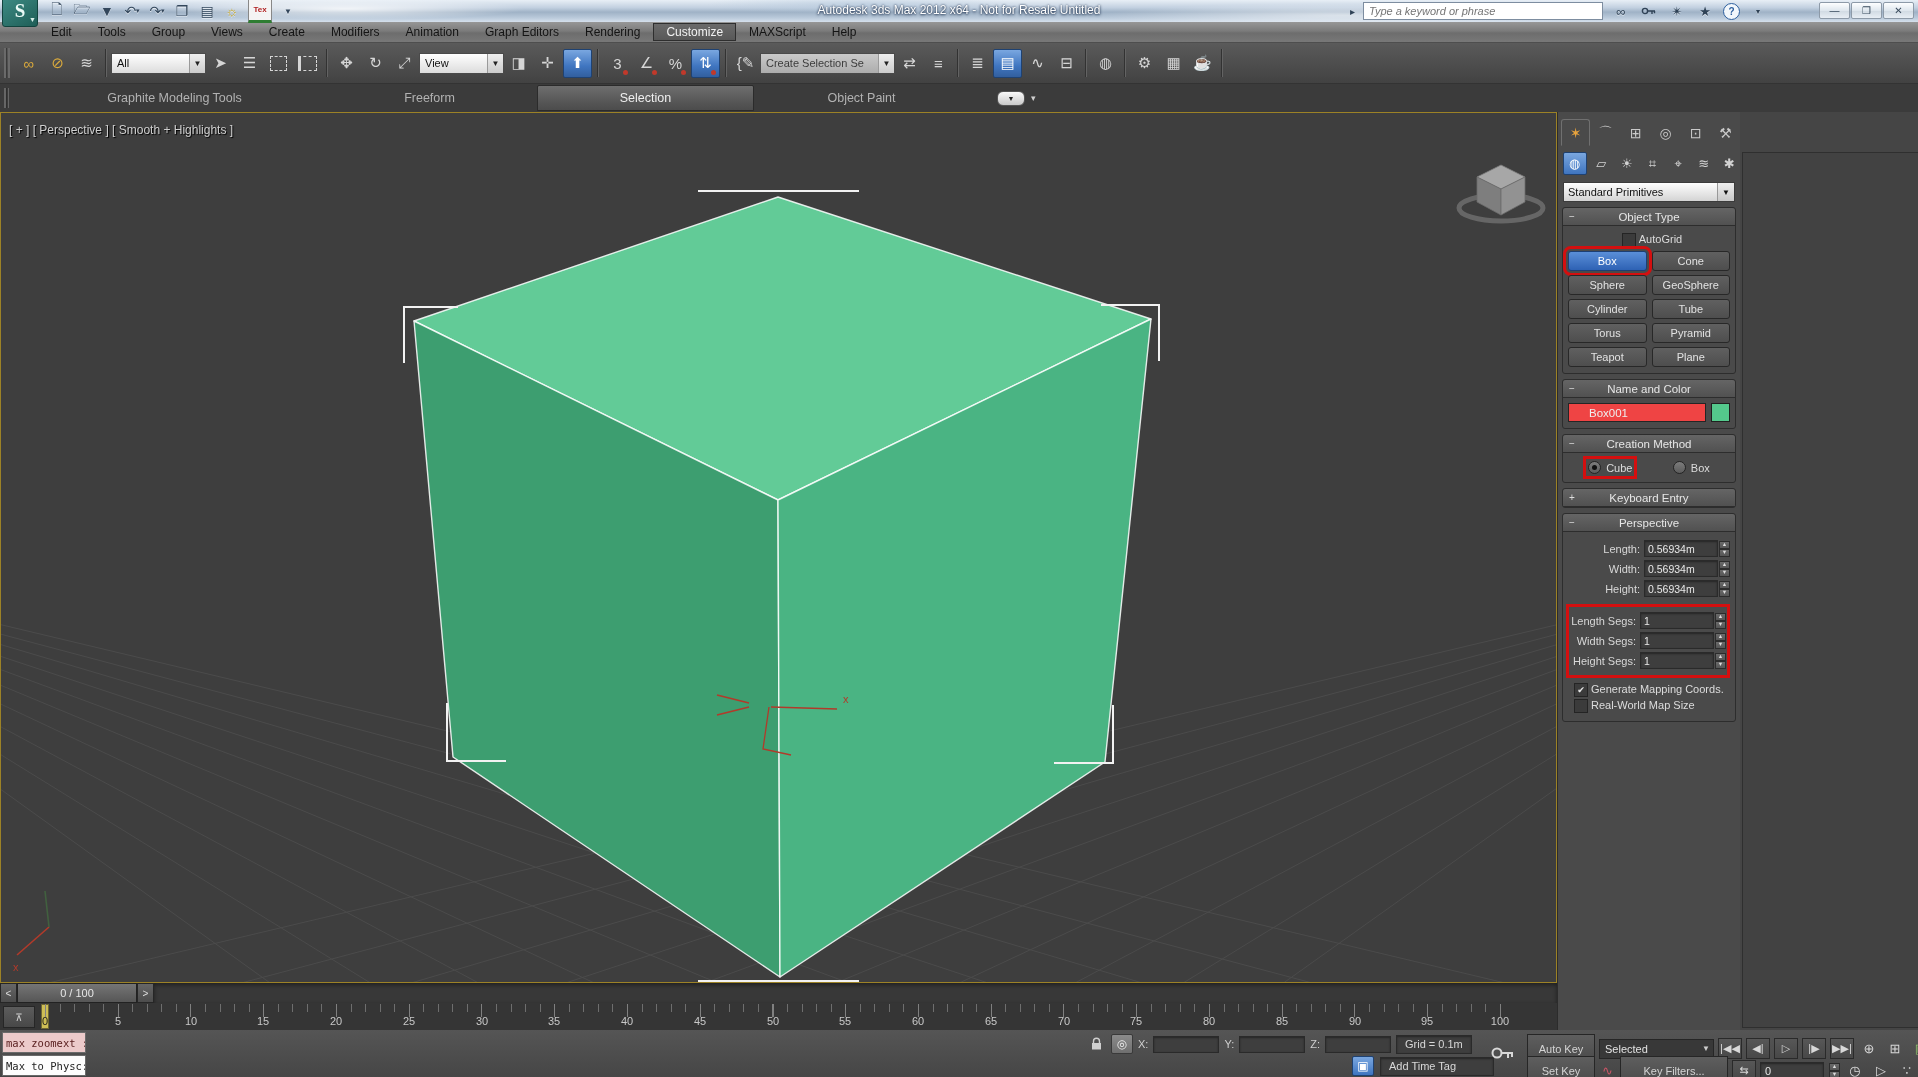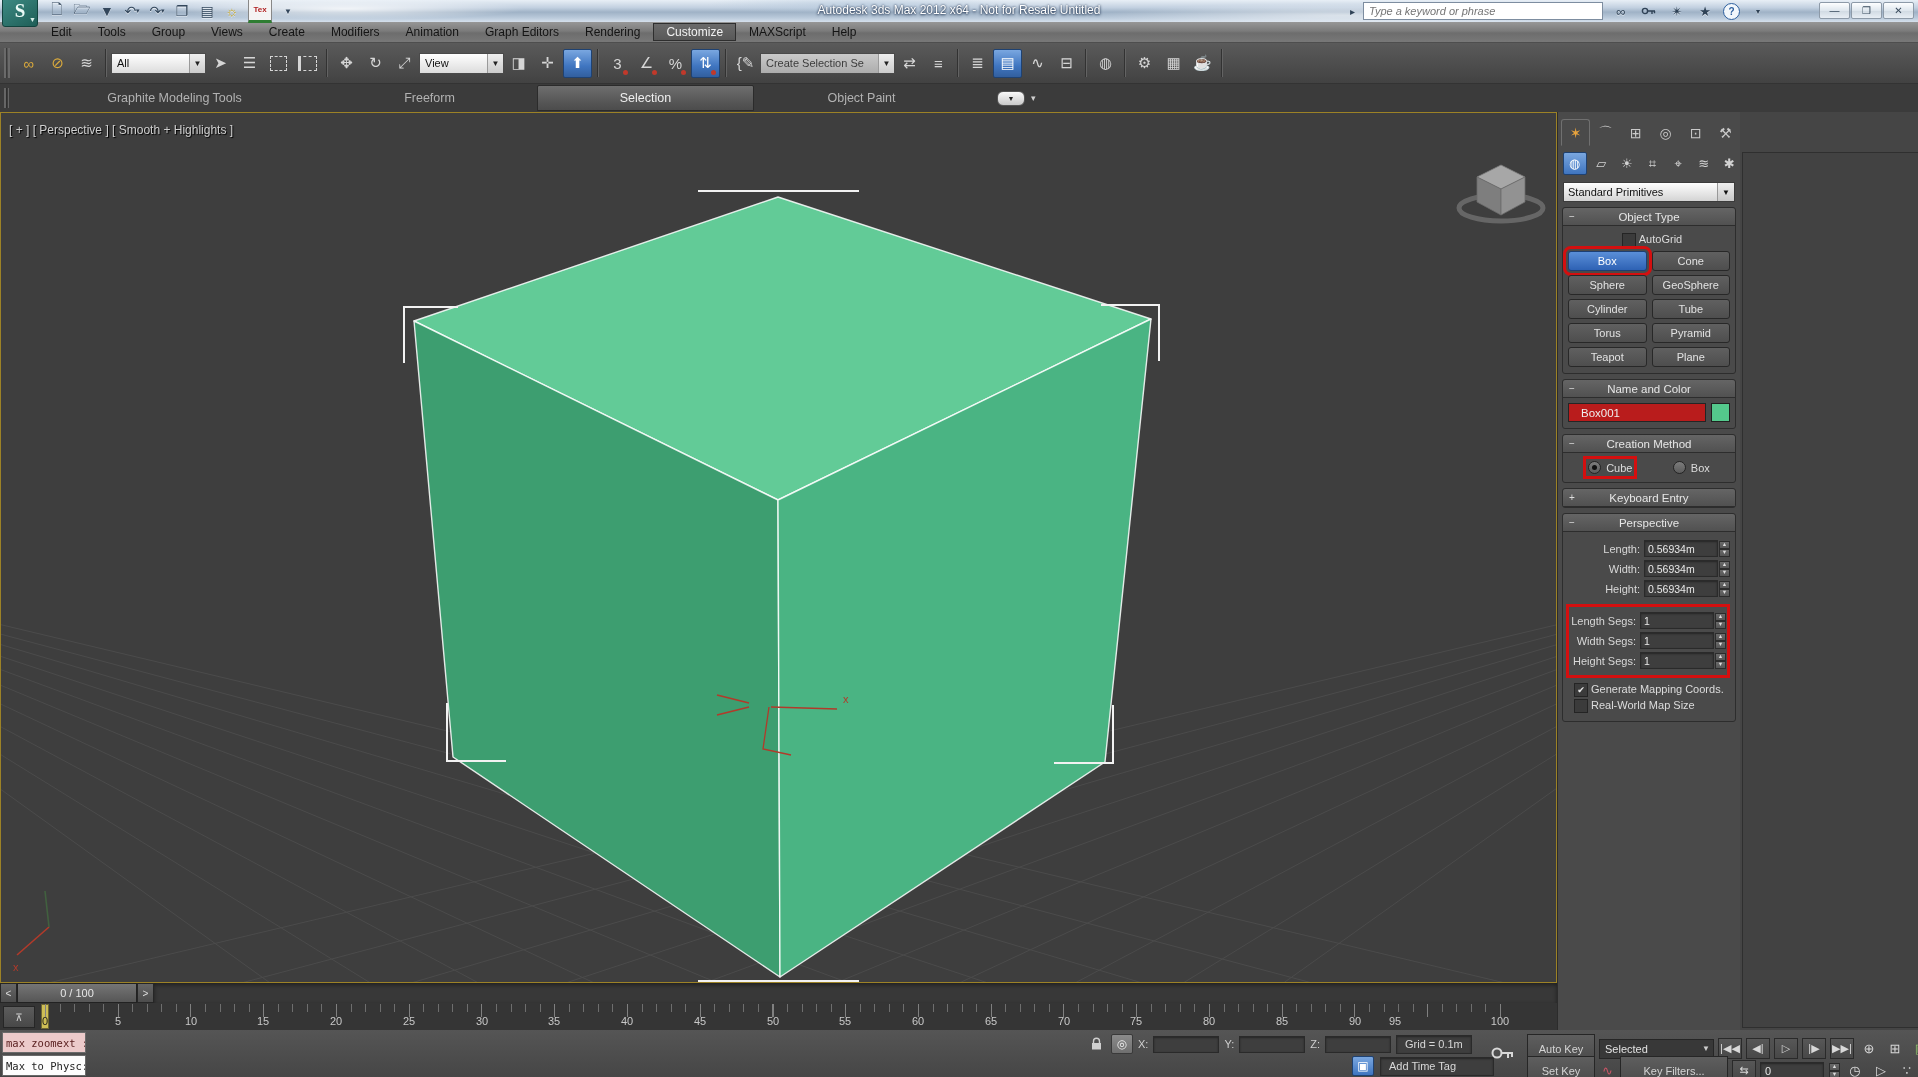--- a/index.html
+++ b/index.html
@@ -159,22 +159,22 @@
   .ro-body{padding:5px 5px 6px 5px;}
   .obgrid{display:grid;grid-template-columns:1fr 1fr;gap:4px 5px;margin-top:4px;}
   .obtn{height:18px;background:linear-gradient(#606060,#4e4e4e);border:1px solid #282828;border-radius:3px;color:#e2e2e2;
     display:flex;align-items:center;justify-content:center;font-size:11px;}
   .obtn.active{background:linear-gradient(#5a8fd8,#2e62b4);color:#fff;border-color:#1c3f74;}
   .red-outline{outline:3px solid #d40f0f;outline-offset:2px;}
   .cbrow{display:flex;gap:3px;margin:2px 0 2px 6px;color:#dcdcdc;font-size:11px;}
   .cbox{width:12px;height:12px;background:#3b3b3b;border:1px solid #242424;display:flex;align-items:center;justify-content:center;
     color:#e8e8e8;font-size:9px;line-height:1;}
   .namefield-row{display:flex;align-items:center;gap:5px;}
-  .namefield{flex:1;height:17px;background:#b91c1c;border:1px solid #252525;color:#eee;font-size:11.5px;
-    display:flex;align-items:center;padding-left:12px;}
+  .namefield{flex:1;height:17px;background:#ef4444;border:1px solid #252525;color:#eee;font-size:11.5px;
+    display:flex;align-items:center;padding-left:20px;}
   .swatch{width:17px;height:17px;background:#54c98c;border:1px solid #202020;}
   .radios{display:flex;justify-content:space-around;align-items:center;padding:3px 0 2px;}
   .radio{display:flex;align-items:center;gap:5px;color:#dcdcdc;font-size:11px;}
   .rdot{width:11px;height:11px;border-radius:50%;background:linear-gradient(#7c7c7c,#5c5c5c);border:1px solid #242424;
     display:flex;align-items:center;justify-content:center;}
   .rdot .in{width:5px;height:5px;border-radius:50%;background:#101010;}
   .prow{display:flex;align-items:center;justify-content:flex-end;margin:3px 0;}
   .prow .plbl{color:#d8d8d8;font-size:11px;margin-right:4px;white-space:nowrap;}
   .pfield{width:66px;height:15px;color:#e8e8e8;font-size:10.5px;display:flex;align-items:center;padding:0 3px;}
   .segs-redbox{border:3px solid #d40f0f;margin:7px 0 5px -2px;padding:2px 1px 3px 0;}
@@ -399,21 +399,21 @@
       <span class="ticklabel" style="left:660px">45</span>
       <span class="ticklabel" style="left:733px">50</span>
       <span class="ticklabel" style="left:805px">55</span>
       <span class="ticklabel" style="left:878px">60</span>
       <span class="ticklabel" style="left:951px">65</span>
       <span class="ticklabel" style="left:1024px">70</span>
       <span class="ticklabel" style="left:1096px">75</span>
       <span class="ticklabel" style="left:1169px">80</span>
       <span class="ticklabel" style="left:1242px">85</span>
       <span class="ticklabel" style="left:1315px">90</span>
-      <span class="ticklabel" style="left:1355px">95</span>
+      <span class="ticklabel" style="left:1387px">95</span>
       <span class="ticklabel" style="left:1460px">100</span>
     </div>
   </div>
 
   <div class="statusbar">
     <div class="listener">
       <div class="lst pink">max zoomext :</div>
       <div class="lst white">Max to Physc:</div>
     </div>
 

